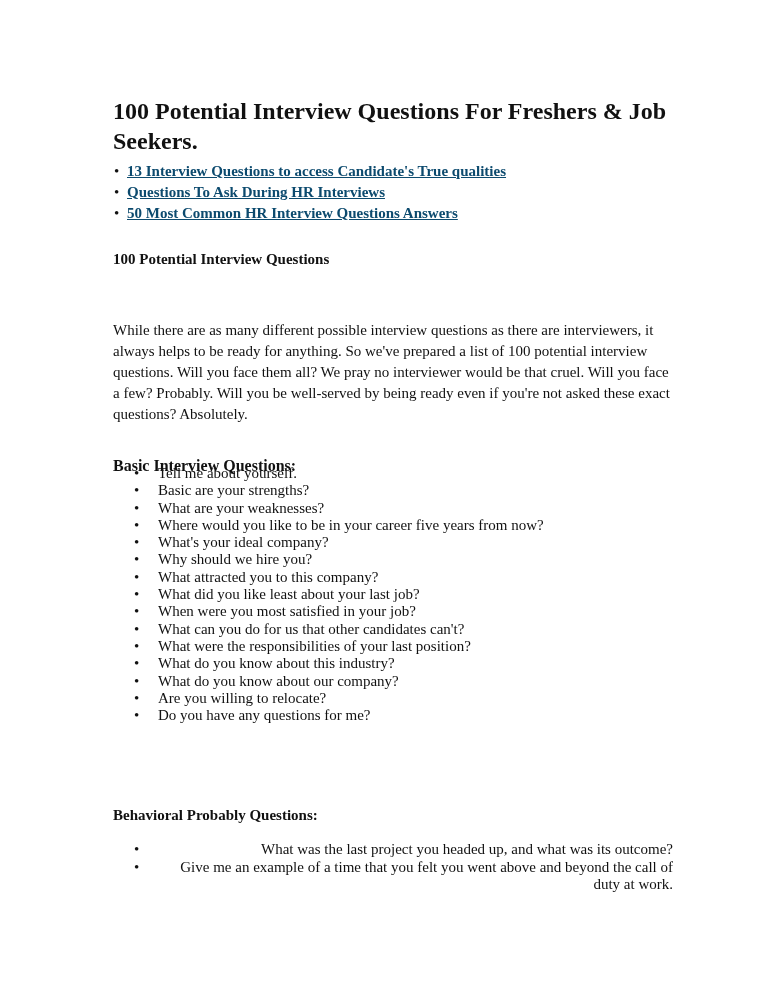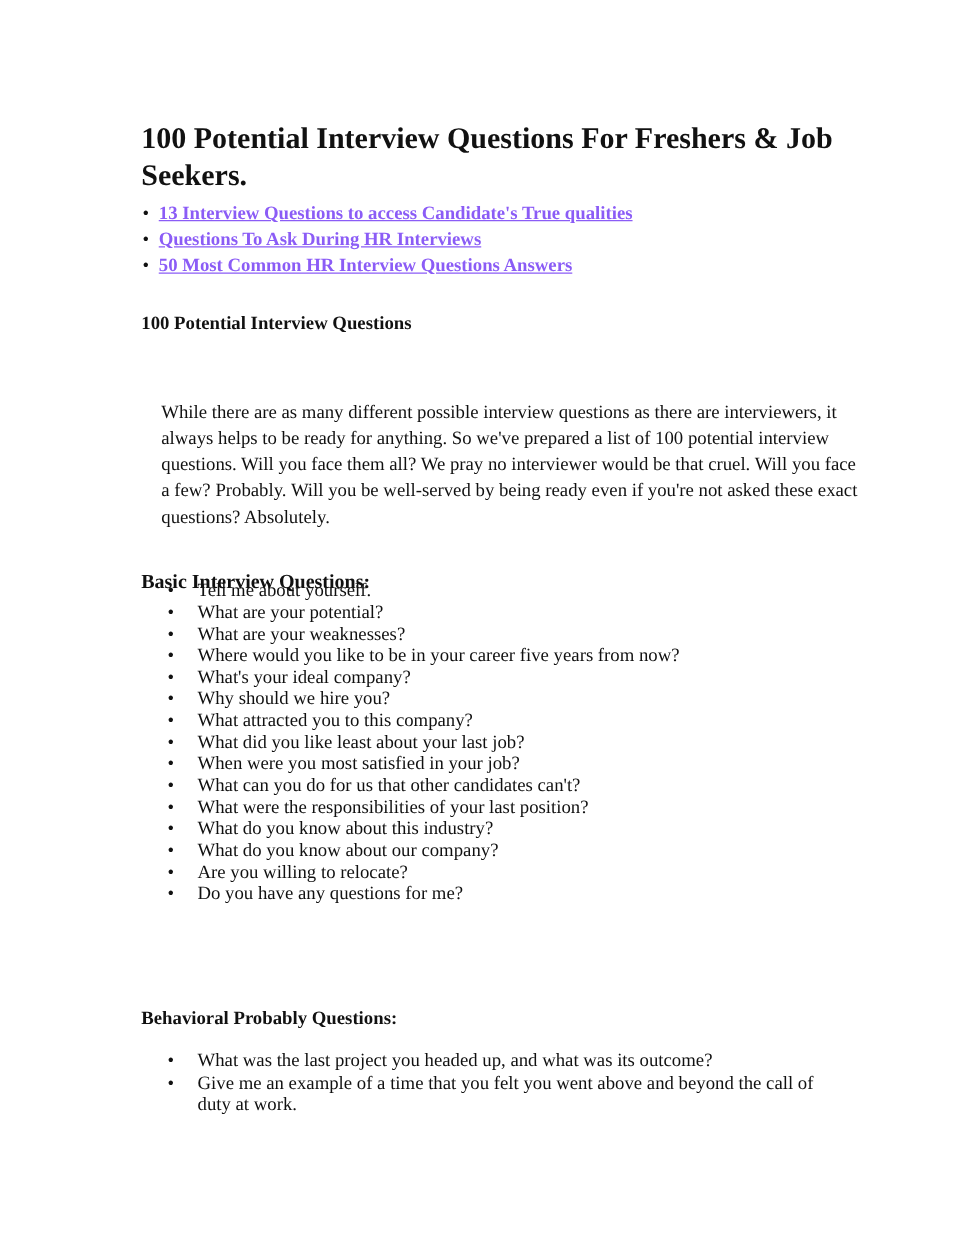--- a/index.html
+++ b/index.html
@@ -4,52 +4,52 @@
 <style>
   html, body { margin: 0; padding: 0; background: #ffffff; }
   body { width: 768px; height: 994px; position: relative; overflow: hidden;
          font-family: "Liberation Serif", "DejaVu Serif", serif; color: #111; }
   .page { position: absolute; left: 113px; top: 0; width: 560px; }
   .title { position: absolute; top: 96px; left: 0; width: 560px; margin: 0;
            font-size: 24px; font-weight: bold; line-height: 30px; }
   .links { position: absolute; top: 161px; left: 0; margin: 0; padding: 0; list-style: none; }
   .links li { font-size: 15px; line-height: 21px; font-weight: bold; position: relative; padding-left: 14px; }
   .links li::before { content: "•"; position: absolute; left: 1px; top: 0; color: #111; font-weight: normal; }
-  .links a { color: #8b5cf6; text-decoration: underline; }
+  .links a { color: #0c4a6e; text-decoration: underline; }
   .subtitle { position: absolute; top: 249px; left: 0; margin: 0; font-size: 15px; font-weight: bold; line-height: 21px; }
-  .intro { position: absolute; top: 320px; left: 16px; width: 560px; margin: 0; font-size: 15px; line-height: 21px; }
+  .intro { position: absolute; top: 320px; left: 0; width: 560px; margin: 0; font-size: 15px; line-height: 21px; }
   .sec-basic { position: absolute; top: 455px; left: 0; margin: 0; font-size: 16px; font-weight: bold; line-height: 21px; }
   .qlist { position: absolute; left: 0; margin: 0; padding: 0; list-style: none; width: 560px; }
   .qlist li { font-size: 15px; line-height: 17.3px; position: relative; padding-left: 45px; }
   .qlist li::before { content: "•"; position: absolute; left: 21px; top: 0; }
   .basic-list { top: 465px; }
   .sec-behav { position: absolute; top: 805px; left: 0; margin: 0; font-size: 15px; font-weight: bold; line-height: 21px; }
   .behav-list { top: 841px; }
-  .behav-list li { line-height: 17.5px; }
+  .behav-list li { line-height: 17.5px; text-align: right; }
 </style>
 </head>
 <body>
 
 <div class="page">
   <h1 class="title">100 Potential Interview Questions For Freshers &amp; Job Seekers.</h1>
 
   <ul class="links">
     <li><a href="#">13 Interview Questions to access Candidate's True qualities</a></li>
     <li><a href="#">Questions To Ask During HR Interviews</a></li>
     <li><a href="#">50 Most Common HR Interview Questions Answers</a></li>
   </ul>
 
   <p class="subtitle">100 Potential Interview Questions</p>
 
   <p class="intro">While there are as many different possible interview questions as there are interviewers, it always helps to be ready for anything. So we've prepared a list of 100 potential interview questions. Will you face them all? We pray no interviewer would be that cruel. Will you face a few? Probably. Will you be well-served by being ready even if you're not asked these exact questions? Absolutely.</p>
 
   <p class="sec-basic">Basic Interview Questions:</p>
   <ul class="qlist basic-list">
     <li>Tell me about yourself.</li>
-    <li>What are your potential?</li>
+    <li>Basic are your strengths?</li>
     <li>What are your weaknesses?</li>
     <li>Where would you like to be in your career five years from now?</li>
     <li>What's your ideal company?</li>
     <li>Why should we hire you?</li>
     <li>What attracted you to this company?</li>
     <li>What did you like least about your last job?</li>
     <li>When were you most satisfied in your job?</li>
     <li>What can you do for us that other candidates can't?</li>
     <li>What were the responsibilities of your last position?</li>
     <li>What do you know about this industry?</li>

